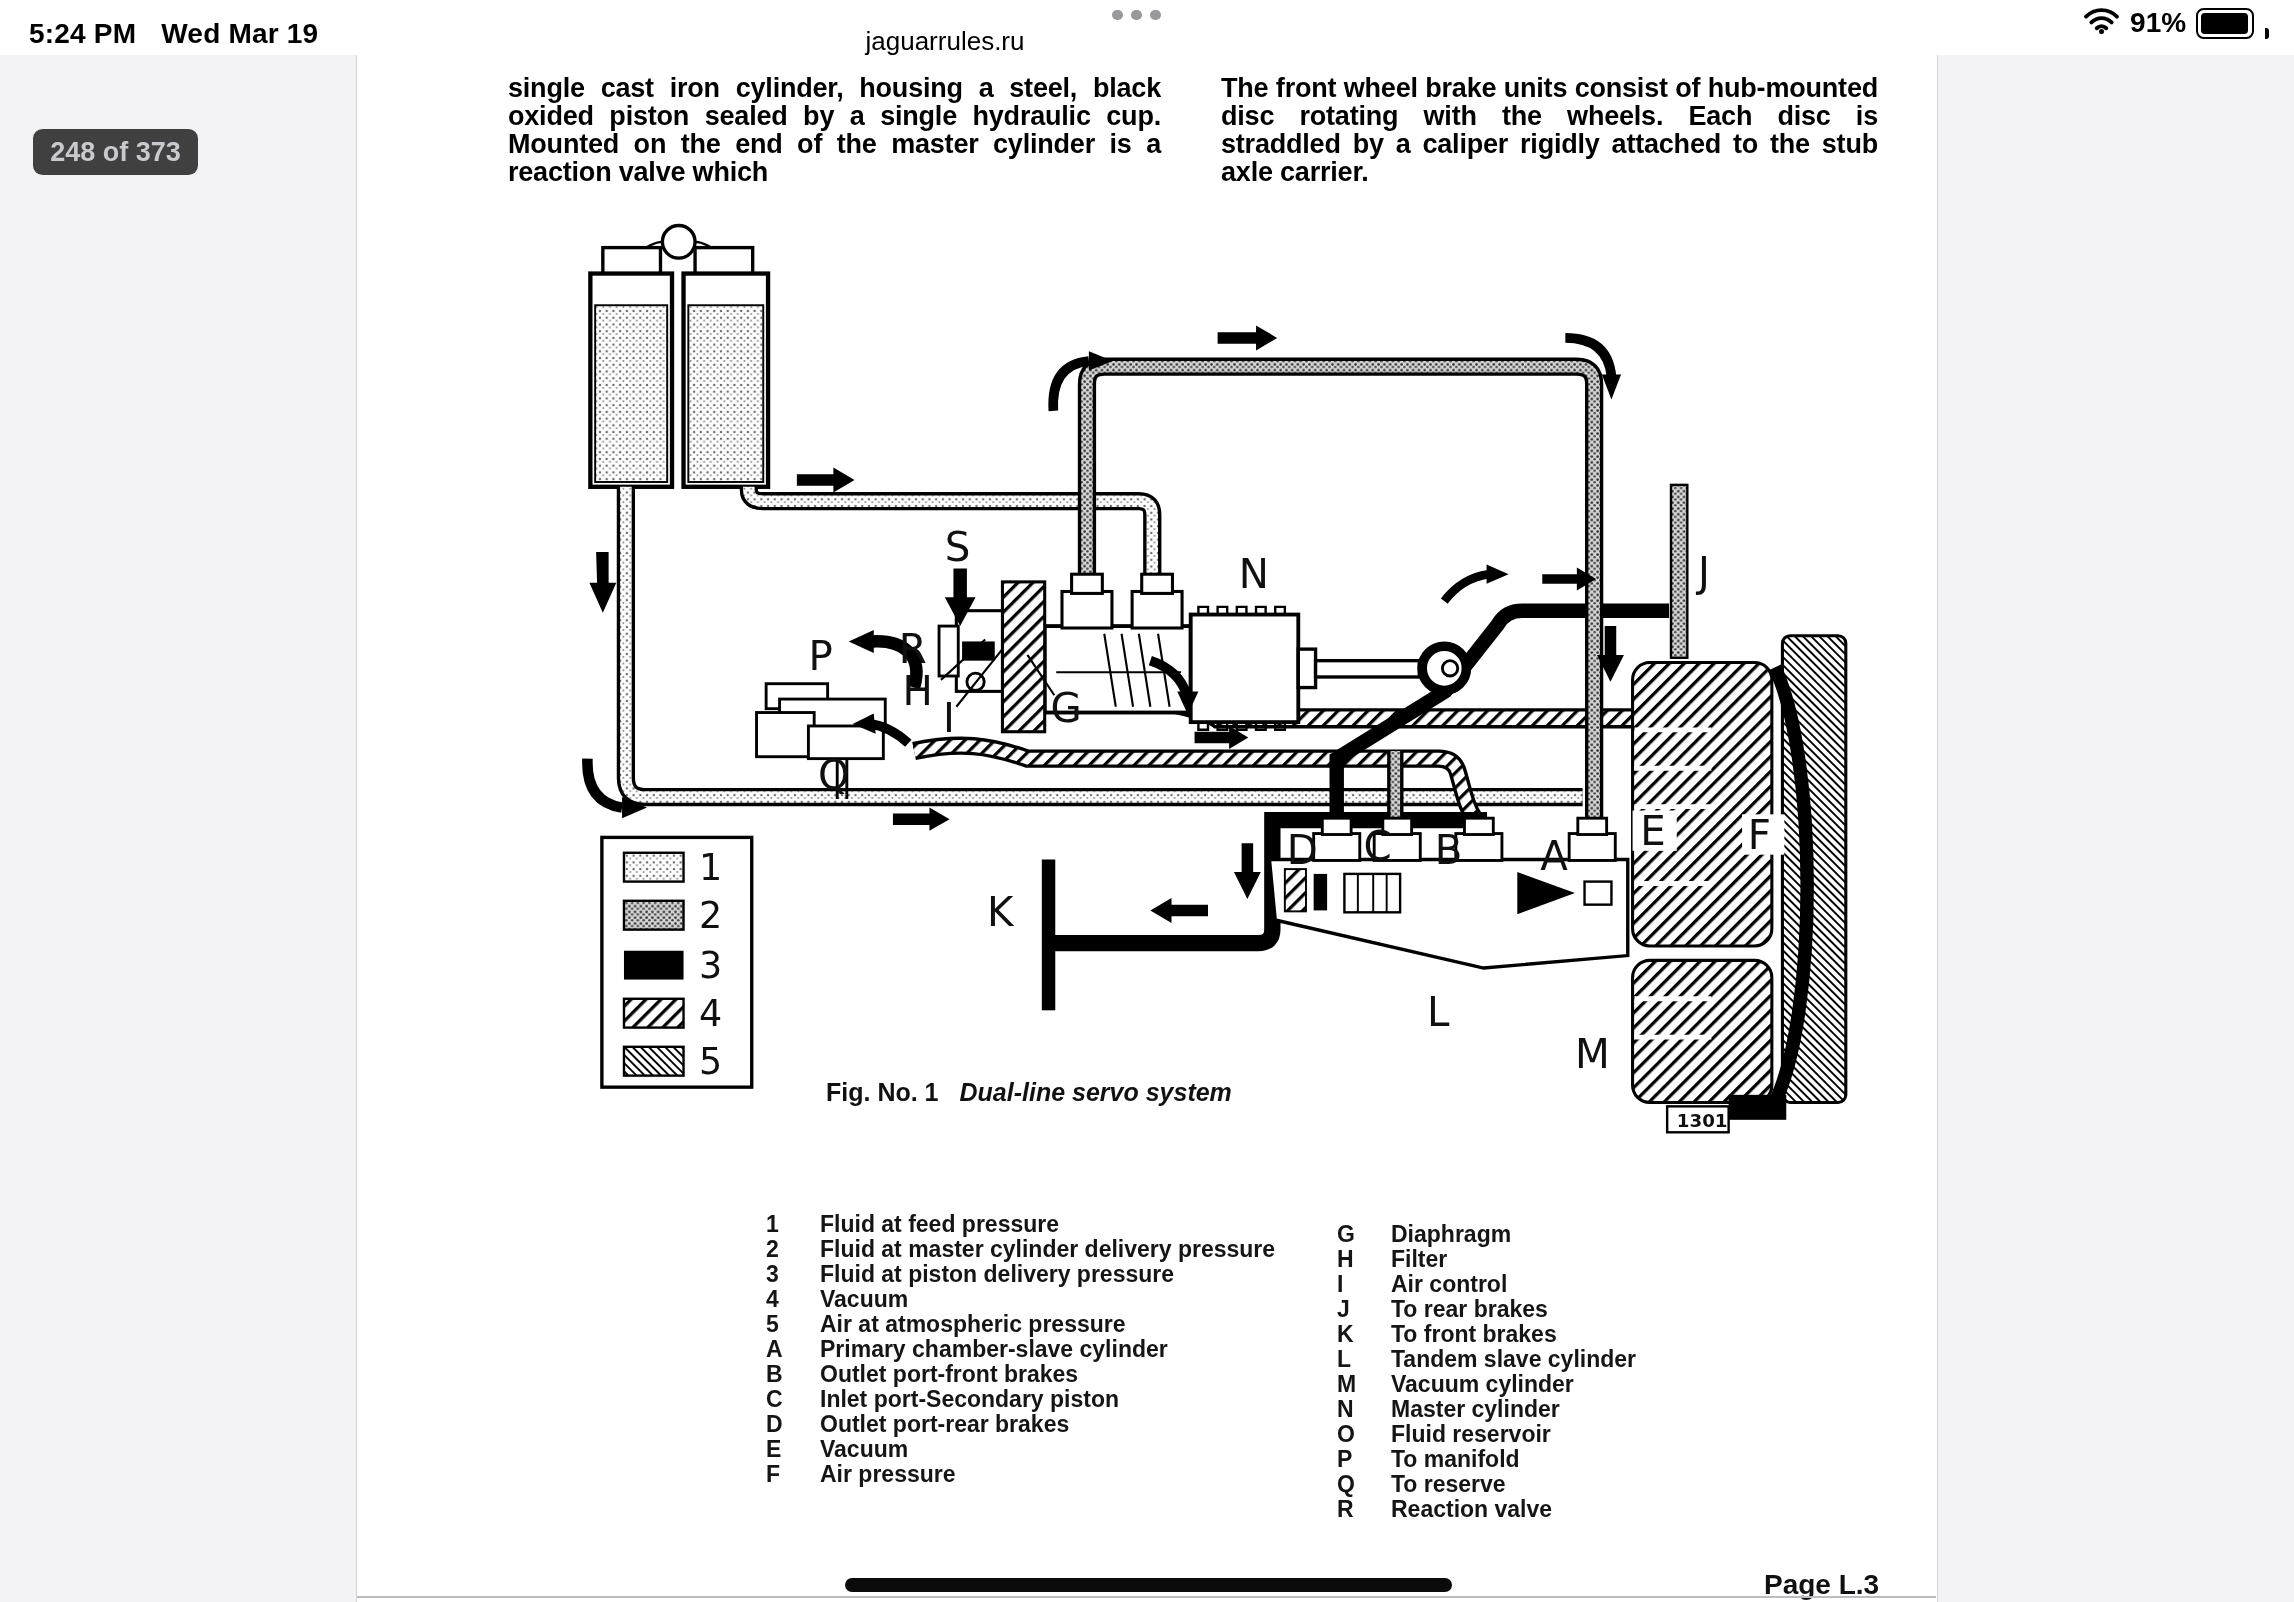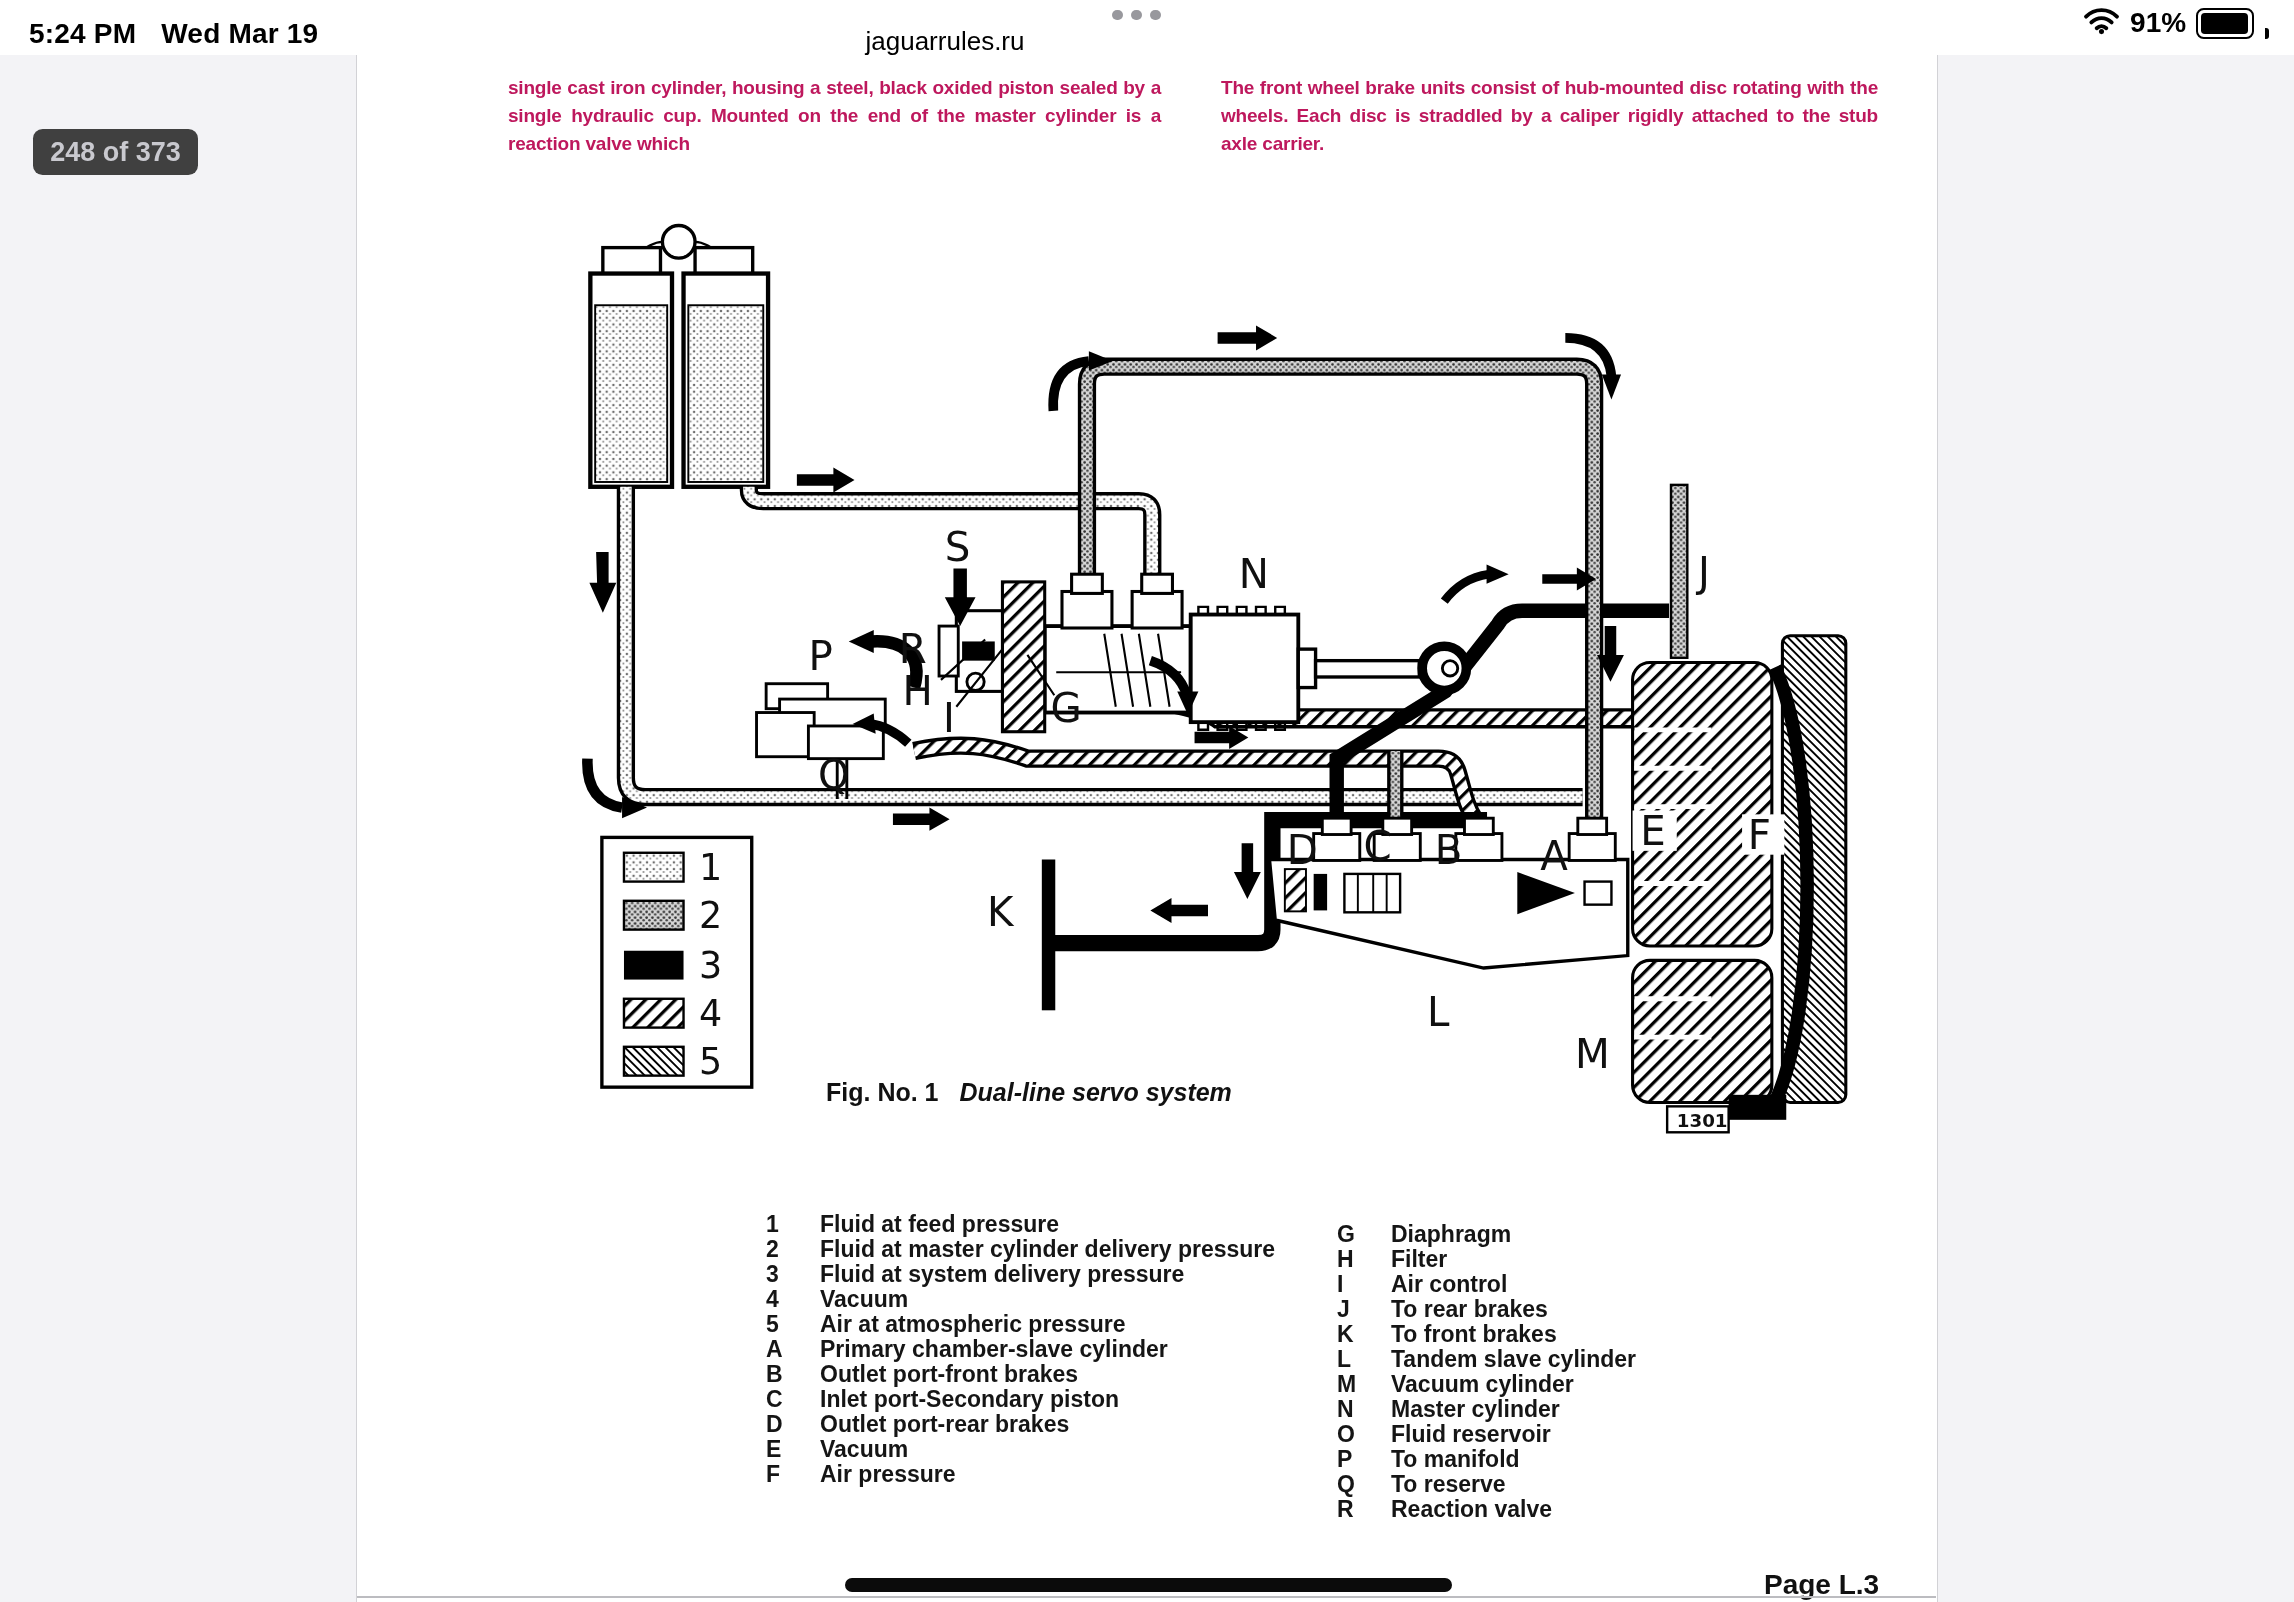--- a/index.html
+++ b/index.html
@@ -18,21 +18,21 @@
   .batt .lvl{position:absolute;left:2.9px;top:2.9px;bottom:2.9px;width:88%;background:#000;border-radius:3.8px;}
   .batt-tip{width:3.8px;height:10.6px;background:#000;border-radius:0 2.9px 2.9px 0;margin-left:1.9px;}
   #site{left:0;top:26px;width:1890px;text-align:center;font-size:26px;color:#000;}
   
   #margin-l{left:0;top:55px;width:356px;height:1548px;background:#f3f3f6;border-right:1px solid #d2d2d6;}
   #margin-r{left:1937px;top:55px;width:357px;height:1548px;background:#f3f3f6;border-left:1px solid #d2d2d6;}
   #page-ind{left:33px;top:129px;background:#404040;border-radius:9.6px;padding:7.7px 17.3px;
             font-size:27px;font-weight:600;color:#c9c9cf;}
   #page{left:357px;top:55px;width:1579px;height:1548px;background:#fff;}
   
-  .doccol{top:74px;font-size:19px;line-height:28px;font-weight:700;color:#be185d;
+  .doccol{top:74px;font-size:27px;line-height:28px;font-weight:700;color:#000000;
           text-align:justify;letter-spacing:-0.2px;}
   #col-left{left:508px;width:653px;}
   #col-right{left:1221px;width:657px;}
   #caption{left:826px;top:1078px;width:749px;text-align:left;font-size:25px;color:#111;}
   #caption .cl{font-weight:800;}
   #caption .ct{font-weight:700;font-style:italic;margin-left:21px;}
   .legend{font-size:23px;font-weight:700;color:#151515;line-height:25px;}
   #legend-left{left:766px;top:1212px;width:519px;}
   #legend-right{left:1337px;top:1222px;width:413px;}
   .lrow{display:flex;}
@@ -288,21 +288,21 @@
   <div class="lrow">
       <span class="k">1</span>
       <span class="t">Fluid at feed pressure</span>
     </div>
   <div class="lrow">
       <span class="k">2</span>
       <span class="t">Fluid at master cylinder delivery pressure</span>
     </div>
   <div class="lrow">
       <span class="k">3</span>
-      <span class="t">Fluid at system delivery pressure</span>
+      <span class="t">Fluid at piston delivery pressure</span>
     </div>
   <div class="lrow">
       <span class="k">4</span>
       <span class="t">Vacuum</span>
     </div>
   <div class="lrow">
       <span class="k">5</span>
       <span class="t">Air at atmospheric pressure</span>
     </div>
   <div class="lrow">

